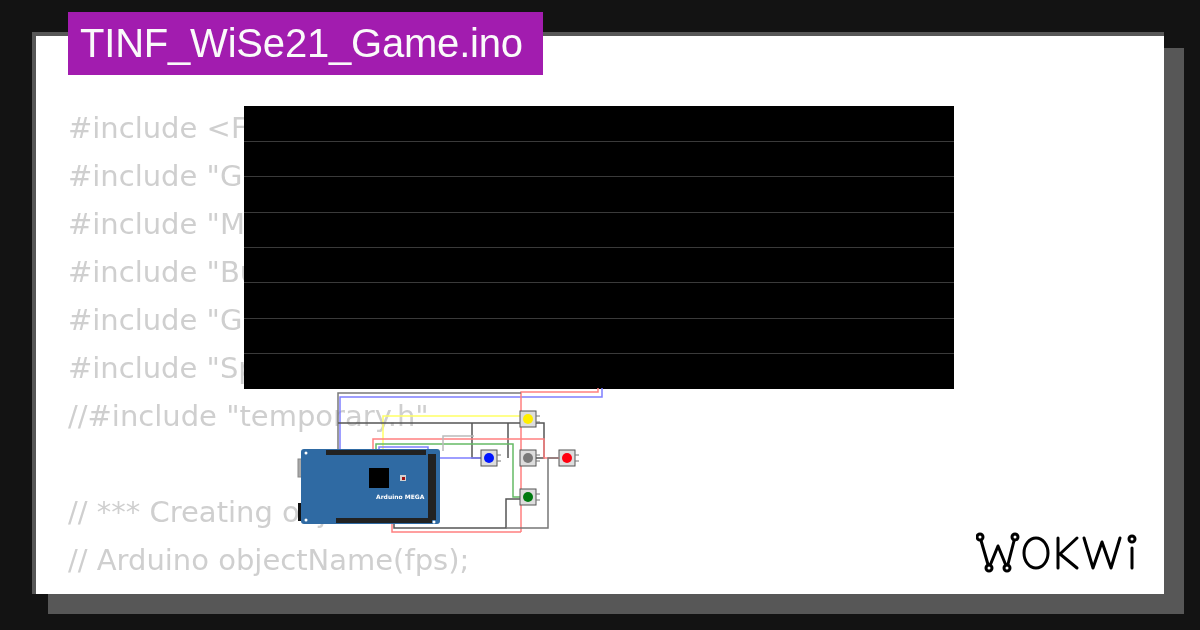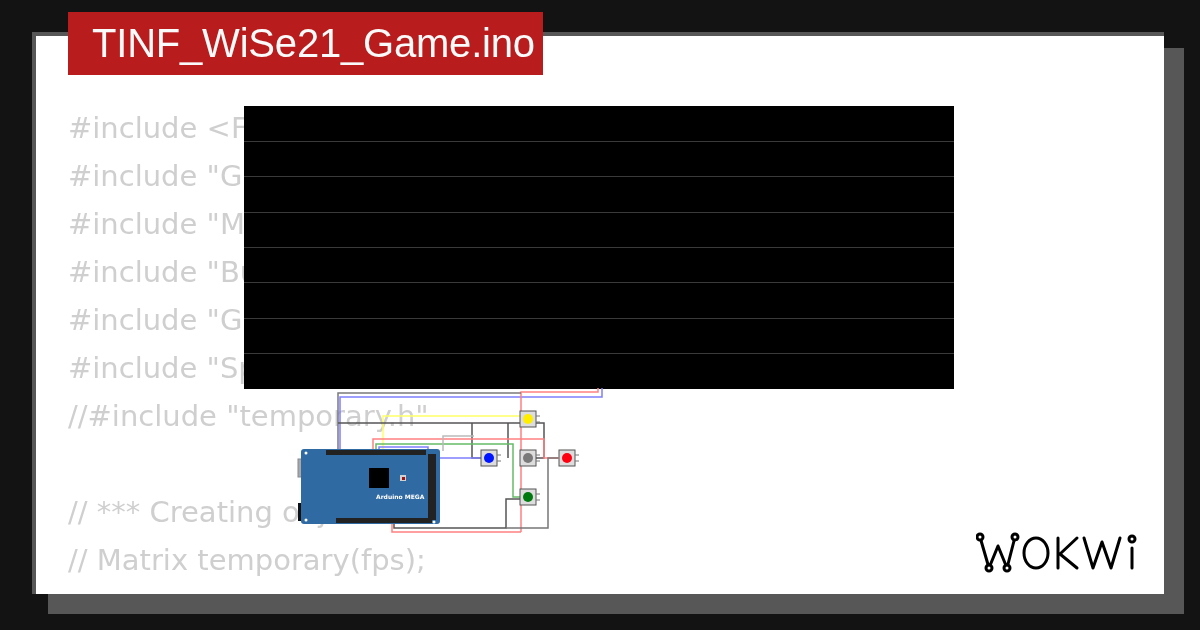--- a/index.html
+++ b/index.html
@@ -1,20 +1,20 @@
 <!DOCTYPE html>
 <html><head>
 <meta charset="utf-8">
 <style>
   html, body { margin:0; padding:0; }
   body { width:1200px; height:630px; background:#131313; position:relative; overflow:hidden; font-family:"DejaVu Sans", sans-serif; }
   .shadow { position:absolute; left:48px; top:48px; width:1136px; height:566px; background:#575757; }
   .card { position:absolute; left:32px; top:32px; width:1132px; height:562px; background:#575757; }
   .card-inner { position:absolute; left:4px; top:4px; right:0; bottom:0; background:#ffffff; overflow:hidden; }
-  .title-tag { position:absolute; left:68px; top:12px; width:475px; height:63px; background:#b91c1c; z-index:5; box-sizing:border-box; padding-left:24px; }
+  .title-tag { position:absolute; left:68px; top:12px; width:475px; height:63px; background:#a21caf; z-index:5; box-sizing:border-box; padding-left:12px; }
   .title-tag span { font-family:"Liberation Sans", sans-serif; color:#fafafa; font-size:40px; line-height:63px; letter-spacing:-0.2px; }
   .code { position:absolute; left:32px; top:68px; margin:0; font-family:"DejaVu Sans", sans-serif; font-size:29px; color:#cfcfcf; }
   .code .line { height:48px; line-height:48px; white-space:pre; }
   .matrix { position:absolute; left:208px; top:70px; width:710px; height:283px; background:#000; z-index:2; }
   .matrix .row { position:absolute; left:0; right:0; height:1px; background:#3a3a3a; }
   .circuit { position:absolute; left:0; top:0; width:1132px; height:562px; z-index:3; pointer-events:none; }
   .logo { position:absolute; left:940px; top:492px; z-index:4; }
 </style>
 </head>
 <body>
@@ -27,21 +27,21 @@
     <div class="code">
       <div class="line">#include &lt;Fa</div>
       <div class="line">#include "G</div>
       <div class="line">#include "M</div>
       <div class="line">#include "Bu</div>
       <div class="line">#include "Ga</div>
       <div class="line">#include "Sp</div>
       <div class="line">//#include "temporary.h"</div>
       <div class="line"></div>
       <div class="line">// *** Creating objects ***</div>
-      <div class="line">// Matrix temporary(fps);</div>
+      <div class="line">// Arduino objectName(fps);</div>
       <div class="line">Matrix matrix(25);</div>
     </div>
 
     <div class="matrix">
       <div class="row" style="top:35px"></div>
       <div class="row" style="top:70px"></div>
       <div class="row" style="top:106px"></div>
       <div class="row" style="top:141px"></div>
       <div class="row" style="top:176px"></div>
       <div class="row" style="top:212px"></div>

